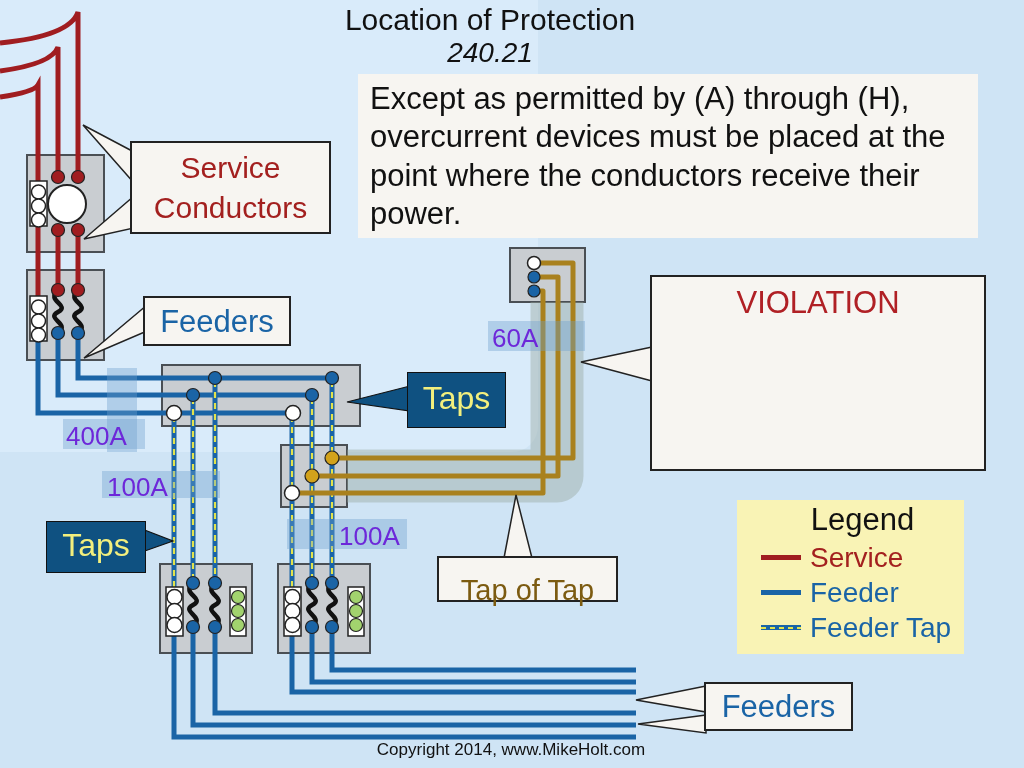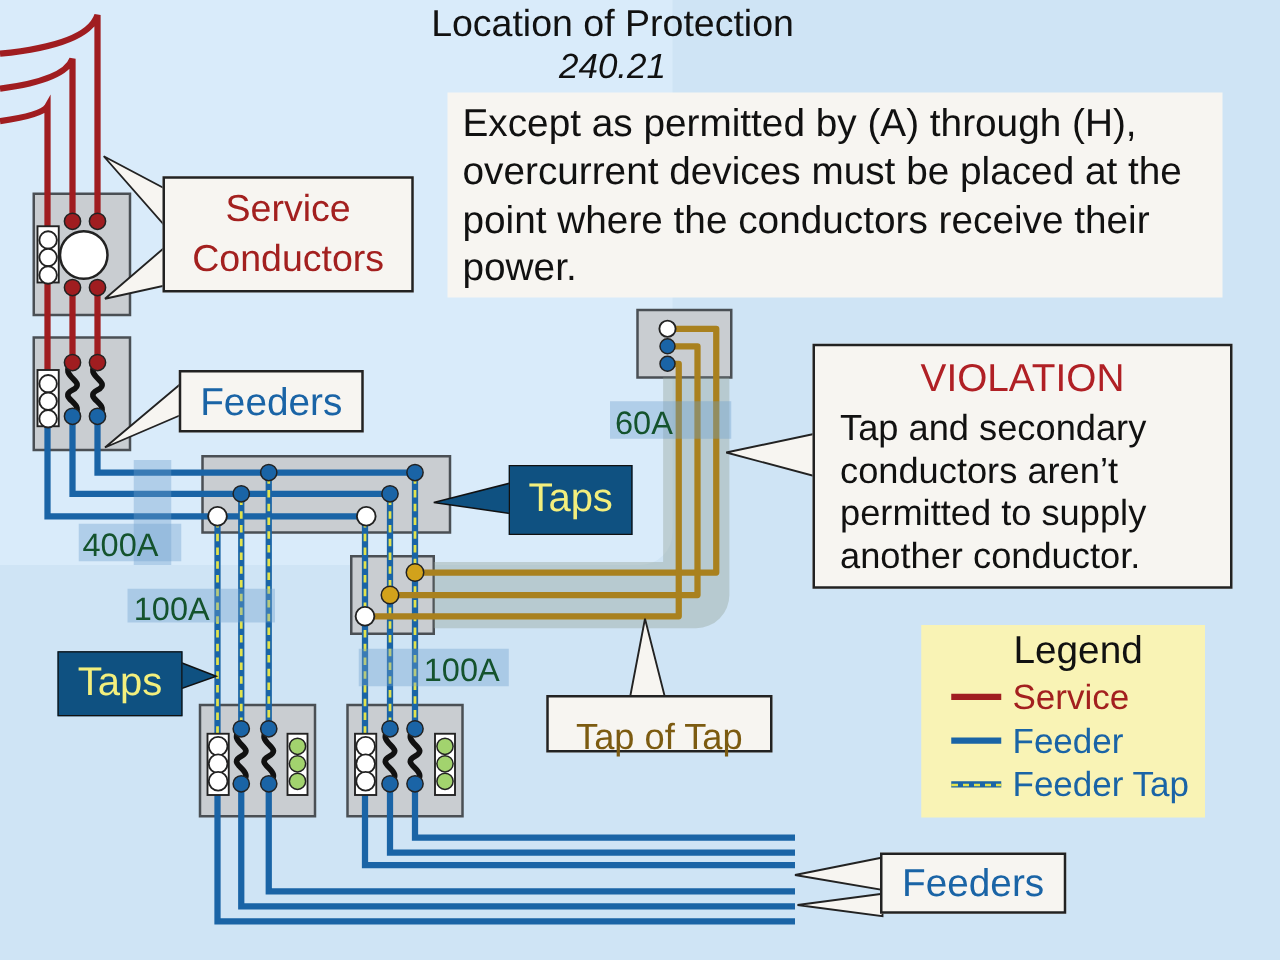--- a/index.html
+++ b/index.html
@@ -39,21 +39,21 @@
   .co-service{left:130px;top:141px;width:201px;height:93px;color:var(--red-text);font-size:30px;line-height:1.32;padding-top:5px;}
   .co-feeders-top{left:143px;top:296px;width:148px;height:50px;color:var(--feeder);font-size:31px;padding-top:6px;}
   .co-dark{background:var(--callout-bg);border:1.5px solid #111;color:var(--callout-text);text-align:center;font-size:32px;}
   .co-taps-top{left:407px;top:372px;width:99px;height:56px;padding-top:7px;}
   .co-taps-left{left:46px;top:521px;width:100px;height:52px;padding-top:5px;}
   .co-violation{left:650px;top:275px;width:336px;height:196px;text-align:left;padding:6px 20px;}
   .vio-title{color:var(--violation-red);font-size:31px;text-align:center;margin:2px 0 6px 0;}
   .vio-body{font-size:29px;line-height:1.17;color:#111;}
   .co-tapoftap{left:437px;top:556px;width:181px;height:46px;color:var(--brown);font-size:29px;padding-top:16px;}
   .co-feeders-bot{left:704px;top:682px;width:149px;height:49px;color:var(--feeder);font-size:31px;padding-top:5px;}
-  .rating{font-size:26px;color:#14532d;}
+  .rating{font-size:26px;color:#6d28d9;}
   .r-400{left:66px;top:421px;}
   .r-100l{left:107px;top:472px;}
   .r-100r{left:339px;top:521px;}
   .r-60{left:492px;top:323px;}
   .legend{left:737px;top:500px;width:227px;height:154px;background:var(--legend-bg);padding:2px 0 0 24px;}
   .legend-title{text-align:center;font-size:31px;color:#111;margin-bottom:2px;}
   .legend-row{display:flex;align-items:center;gap:9px;height:35px;}
   .sample{width:40px;height:5px;flex:0 0 40px;}
   .sample-service{background:var(--service);}
   .sample-feeder{background:var(--feeder);}
@@ -221,21 +221,20 @@
   <div class="abs title2">240.21</div>
 
   <div class="abs co co-service">Service Conductors</div>
 
   <div class="abs note">Except as permitted by (A) through (H), overcurrent devices must be placed at the point where the conductors receive their power.</div>
   <div class="abs co co-feeders-top">Feeders</div>
   <div class="abs co-dark co-taps-top">Taps</div>
   <div class="abs co-dark co-taps-left">Taps</div>
   <div class="abs co co-violation">
     <div class="vio-title">VIOLATION</div>
-    <div class="vio-body">Tap and secondary conductors aren’t permitted to supply another conductor.</div>
   </div>
   <div class="abs co co-tapoftap">Tap of Tap</div>
   <div class="abs co co-feeders-bot">Feeders</div>
 
   <div class="abs rating r-400">400A</div>
   <div class="abs rating r-100l">100A</div>
   <div class="abs rating r-100r">100A</div>
   <div class="abs rating r-60">60A</div>
 
   <div class="abs legend">
@@ -247,13 +246,14 @@
     <div class="legend-row">
       <div class="sample sample-feeder"></div>
       <div class="legend-label lbl-feeder">Feeder</div>
     </div>
     <div class="legend-row">
       <div class="sample sample-tap"></div>
       <div class="legend-label lbl-feeder">Feeder Tap</div>
     </div>
   </div>
 
+  <div class="abs copyright">Copyright 2014, www.MikeHolt.com</div>
 </div>
 
 </body></html>

